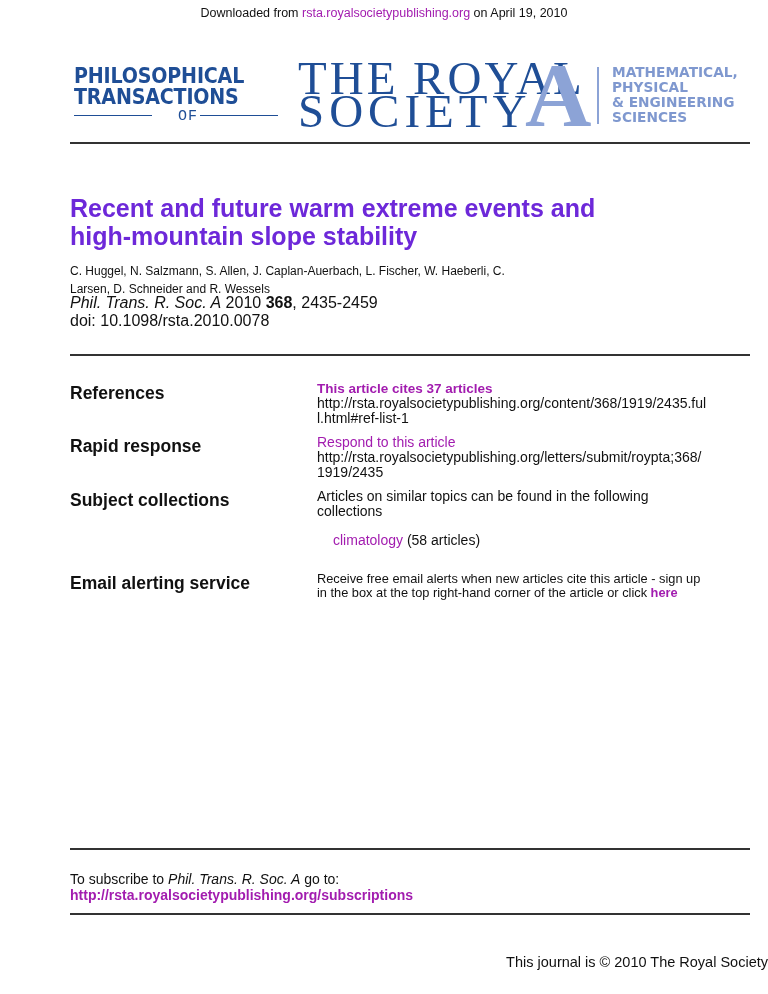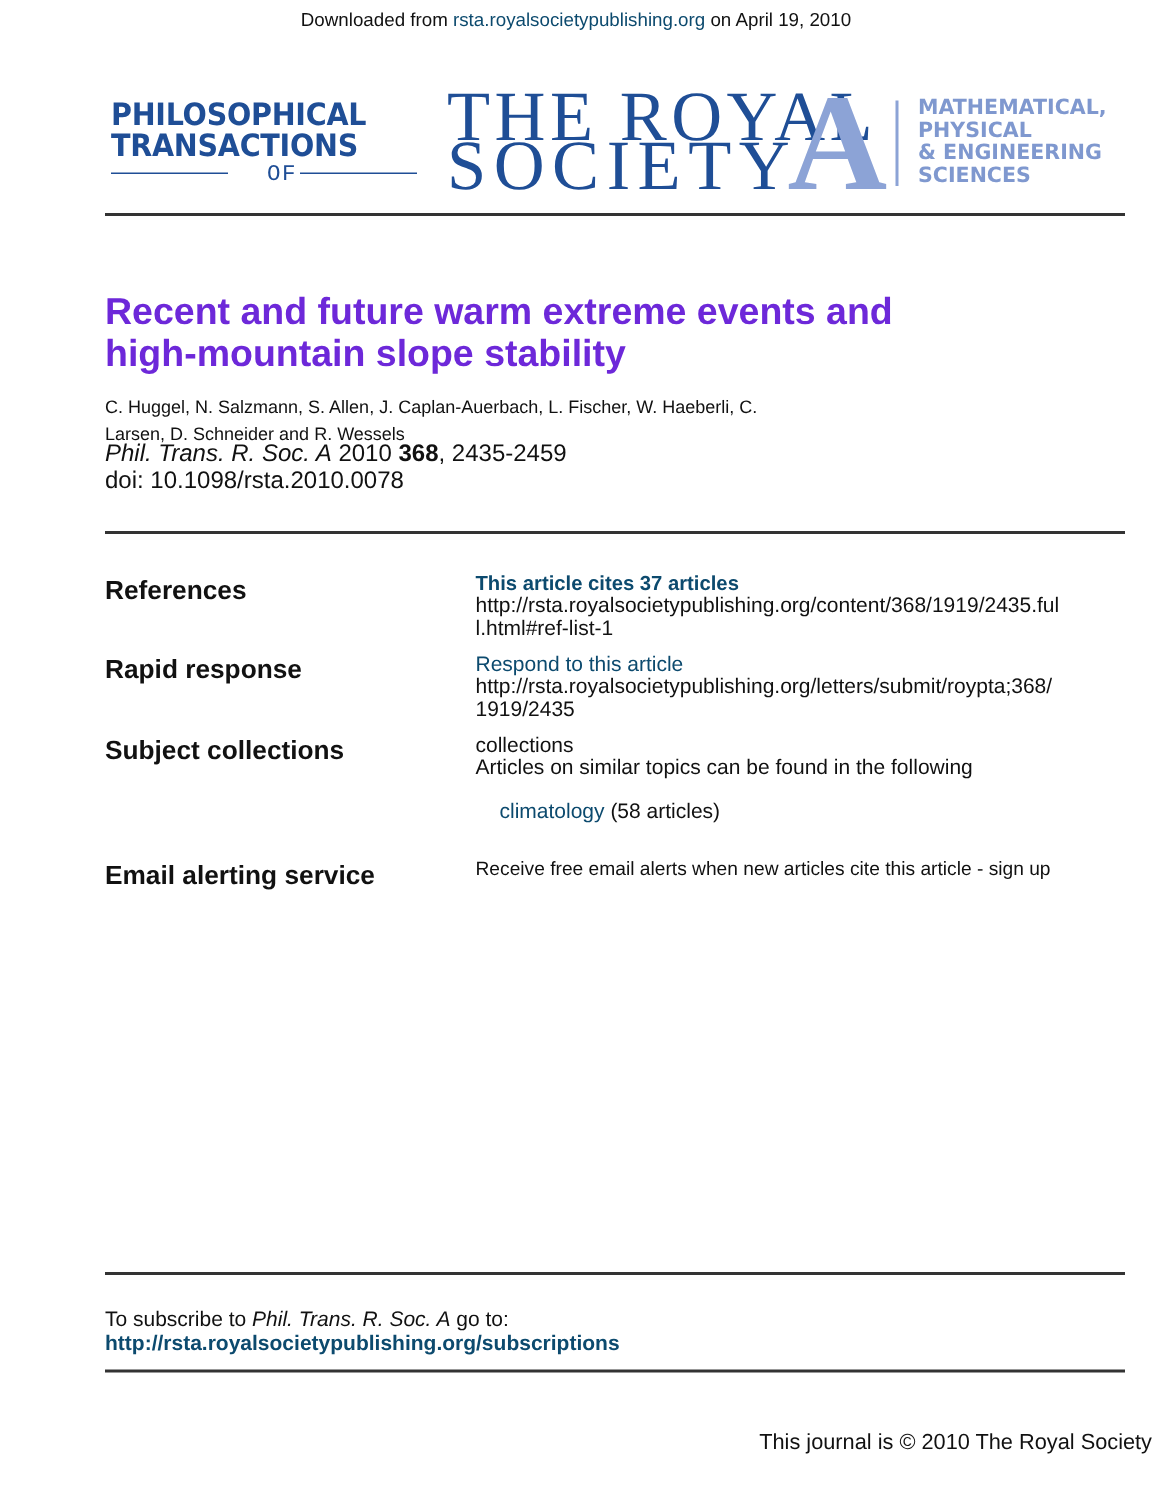--- a/index.html
+++ b/index.html
@@ -1,20 +1,20 @@
 <!DOCTYPE html>
 <html><head>
   <meta charset="utf-8">
   <style>
     html, body { margin: 0; padding: 0; background: #ffffff; }
     body { width: 768px; height: 994px; position: relative; overflow: hidden;
            font-family: "Liberation Sans", sans-serif; color: #111; }
     .abs { position: absolute; }
     a { text-decoration: none; }
-    .blue { color: #0c4a6e; }
+    .blue { color: #a21caf; }
     .topline { left: 0; width: 768px; top: 6px; text-align: center; font-size: 12.5px; color: #111; }
 
     
     .logo-pt { left: 74px; top: 66px; font-family: "DejaVu Sans", sans-serif; font-weight: bold;
                color: #1f4e96; font-size: 20.5px; line-height: 21px; letter-spacing: -0.2px; transform: scaleX(0.93); transform-origin: left top; }
     .logo-of { left: 74px; top: 108px; width: 208px; height: 14px; }
     .logo-of .ln { position: absolute; top: 7px; height: 1px; background: #1f4e96; width: 78px; }
     .logo-of .txt { position: absolute; left: 104px; top: 0; font-family: Liberation Mono, monospace; font-size: 15px; color: #1f4e96; letter-spacing: 1px; }
     .logo-rs { left: 298px; top: 62px; font-family: "Liberation Serif", serif; color: #1f4e96;
                font-size: 47px; line-height: 33px; letter-spacing: 3px; }
@@ -91,30 +91,31 @@
 
 <div class="abs label" style="top:436px">Rapid response</div>
 <div class="abs val" style="top:435px">
   <div><a class="blue" href="#">Respond to this article</a></div>
   <div>http://rsta.royalsocietypublishing.org/letters/submit/roypta;368/</div>
   <div>1919/2435</div>
 </div>
 
 <div class="abs label" style="top:490px">Subject collections</div>
 <div class="abs val" style="top:489px">
+  <div>Articles on similar topics can be found in the following</div>
   <div>collections</div>
-  <div>Articles on similar topics can be found in the following</div>
   <div style="margin-top:14px; padding-left:16px">
     <div><a class="blue" href="#">climatology</a><span> (58 articles)</span></div>
   </div>
 </div>
 
 <div class="abs label" style="top:573px">Email alerting service</div>
 <div class="abs val" style="top:572px; font-size:12.8px; line-height:14px">
   <div>Receive free email alerts when new articles cite this article - sign up</div>
+  <div><span>in the box at the top right-hand corner of the article or click </span><a class="blue" style="font-weight:bold" href="#">here</a></div>
 </div>
 
 <div class="abs rule" style="top:848px"></div>
 
 <div class="abs footer-sub">
   <div><span>To subscribe to </span><i>Phil. Trans. R. Soc. A</i><span> go to:</span></div>
   <div><a class="blue" style="font-weight:bold" href="#">http://rsta.royalsocietypublishing.org/subscriptions</a></div>
 </div>
 
 <div class="abs rule" style="top:913px"></div>

